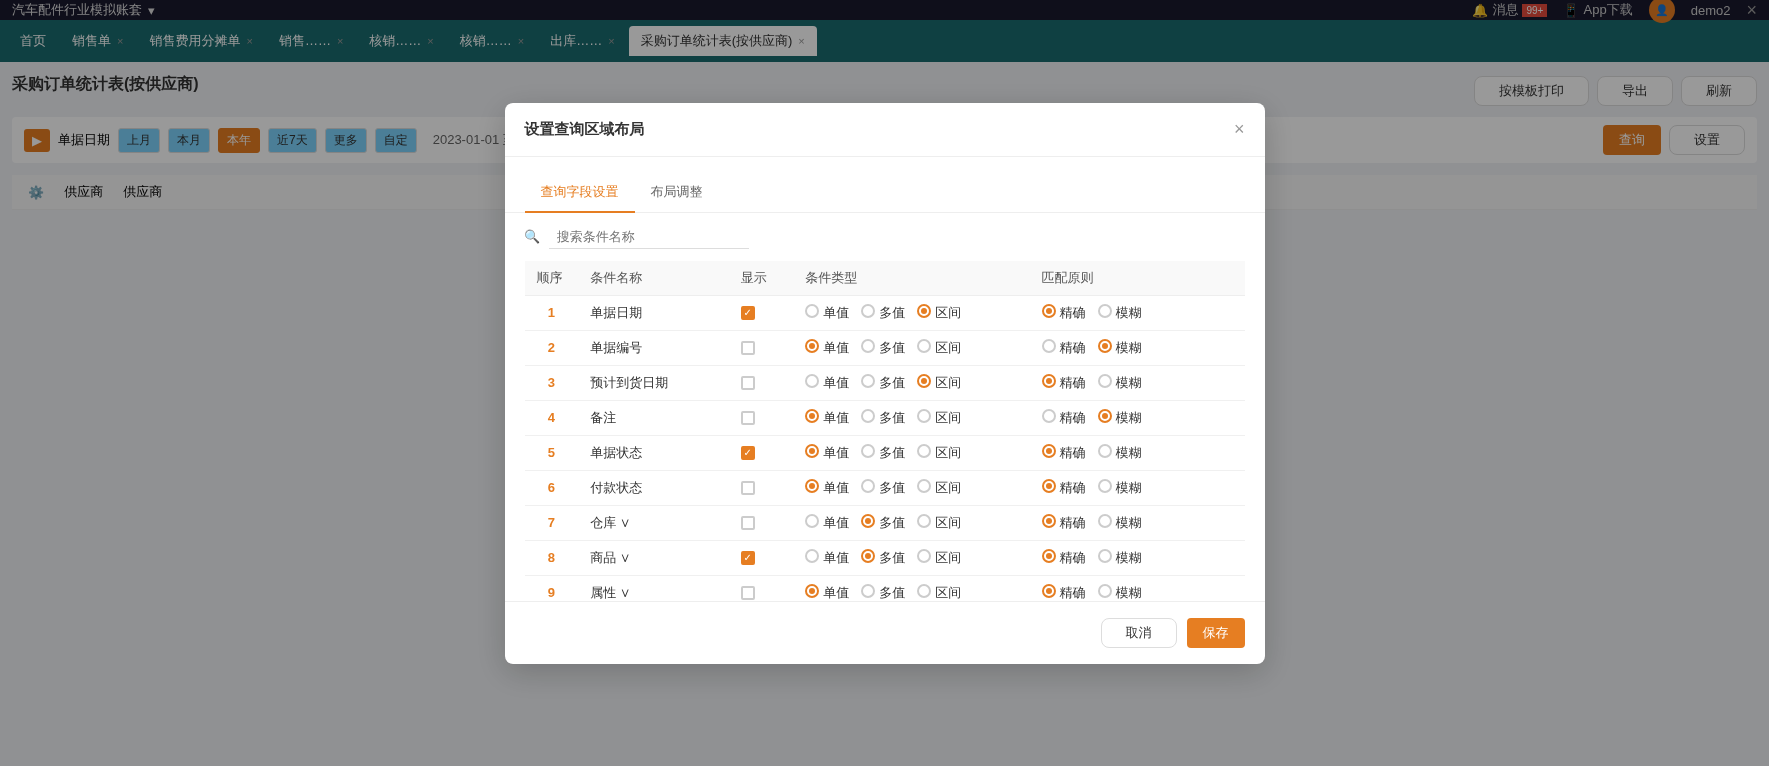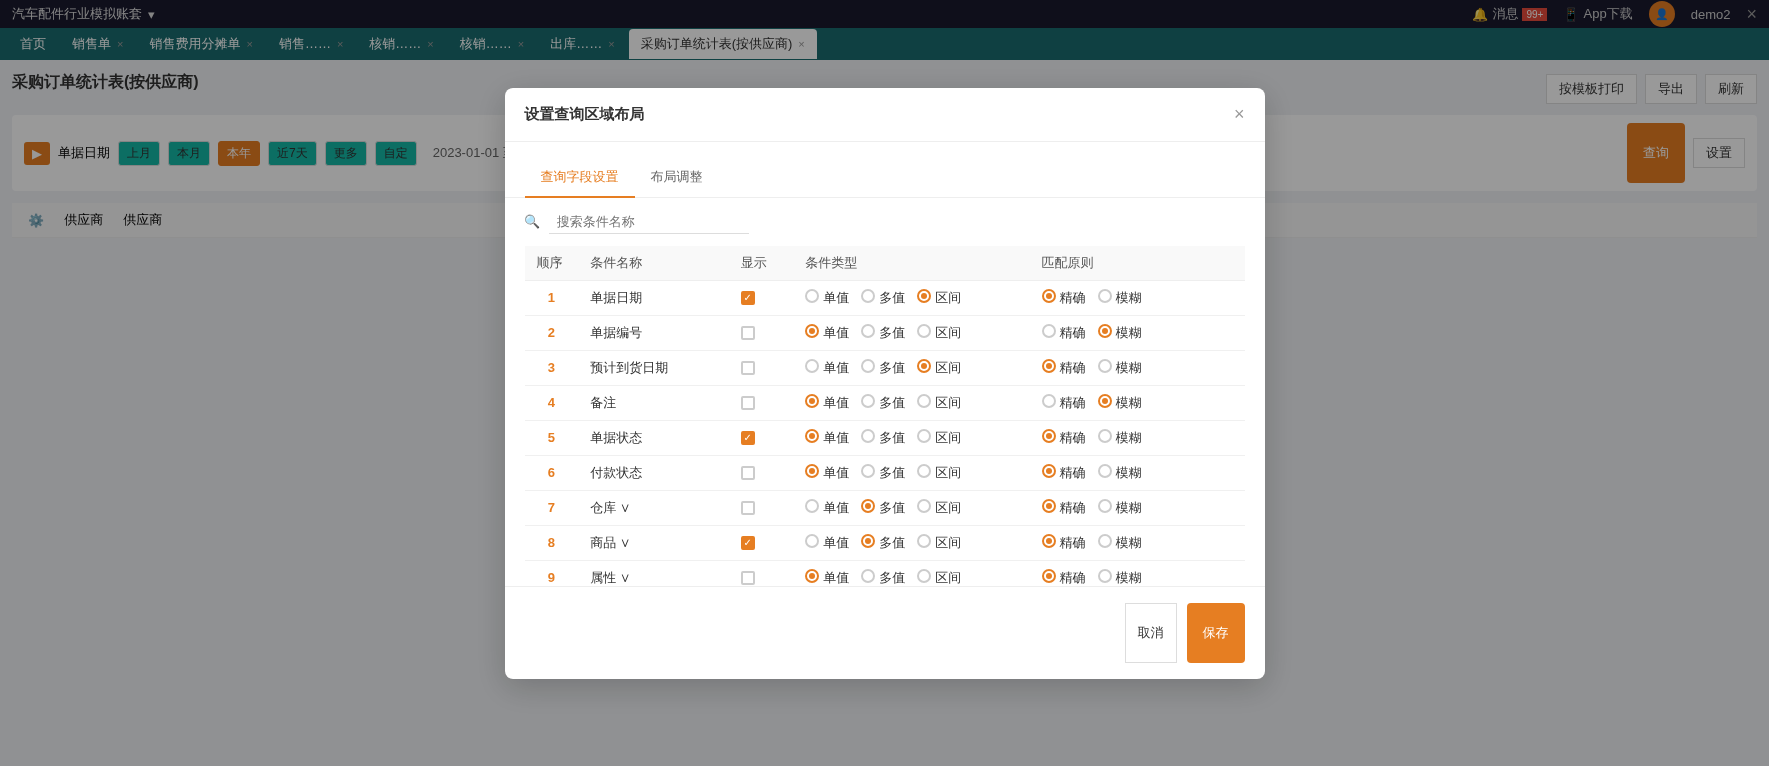--- a/index.html
+++ b/index.html
@@ -1,37 +1,37 @@
 <!DOCTYPE html>
 <html><head>
   <meta charset="utf-8">
   <style>
     * { box-sizing: border-box; margin: 0; padding: 0; }
     body { font-family: 'Microsoft YaHei', Arial, sans-serif; font-size: 13px; background: #f0f2f5; overflow: hidden; }
 
     
     .top-bar {
       background: #1a1a2e;
-      height: 28px;
+      height: 20px;
       display: flex;
       align-items: center;
       justify-content: space-between;
       padding: 0 12px;
       color: #ccc;
     }
     .top-bar-left { font-size: 13px; color: #ddd; display: flex; align-items: center; gap: 6px; }
     .top-bar-right { display: flex; align-items: center; gap: 16px; font-size: 13px; color: #ccc; }
     .top-bar-right .notif { display: flex; align-items: center; gap: 4px; }
     .badge { background: #e74c3c; color: #fff; border-radius: 0; font-size: 10px; padding: 1px 4px; }
     .avatar { width: 26px; height: 26px; border-radius: 50%; background: #e67e22; display: flex; align-items: center; justify-content: center; color: #fff; font-size: 11px; }
 
     
     .tab-bar {
       background: #1a6b6e;
-      height: 32px;
+      height: 42px;
       display: flex;
       align-items: center;
       padding: 0 8px;
       gap: 2px;
     }
     .tab-item {
       height: 30px;
       padding: 0 12px;
       border-radius: 4px 4px 0 0;
       display: flex;
@@ -58,46 +58,46 @@
       font-size: 16px;
       font-weight: bold;
       color: #333;
       margin-bottom: 12px;
     }
 
     .btn-orange {
       background: #e67e22;
       color: #fff;
       border: none;
-      padding: 21px 16px;
+      padding: 6px 16px;
       border-radius: 4px;
       cursor: pointer;
       font-size: 13px;
     }
     .btn-outline {
       background: #fff;
       color: #333;
       border: 1px solid #ddd;
-      padding: 5px 12px;
-      border-radius: 0;
+      padding: 5px 24px;
+      border-radius: 8px;
       cursor: pointer;
       font-size: 13px;
     }
 
     
     .date-filter {
       display: flex;
       align-items: center;
       gap: 8px;
       margin-bottom: 12px;
       background: #fff;
       padding: 8px 12px;
       border-radius: 4px;
     }
-    .date-btn { padding: 3px 8px; border: 1px solid #ddd; border-radius: 3px; cursor: pointer; font-size: 12px; background: #14b8a6; color: #333; }
+    .date-btn { padding: 3px 8px; border: 1px solid #ddd; border-radius: 3px; cursor: pointer; font-size: 12px; background: #7dd3fc; color: #333; }
     .date-btn.active { background: #e67e22; color: #fff; border-color: #e67e22; }
 
     
     .table-area { background: #fff; border-radius: 4px; }
 
     
     .overlay {
       position: fixed;
       top: 0; left: 0; right: 0; bottom: 0;
       background: rgba(0,0,0,0.4);

